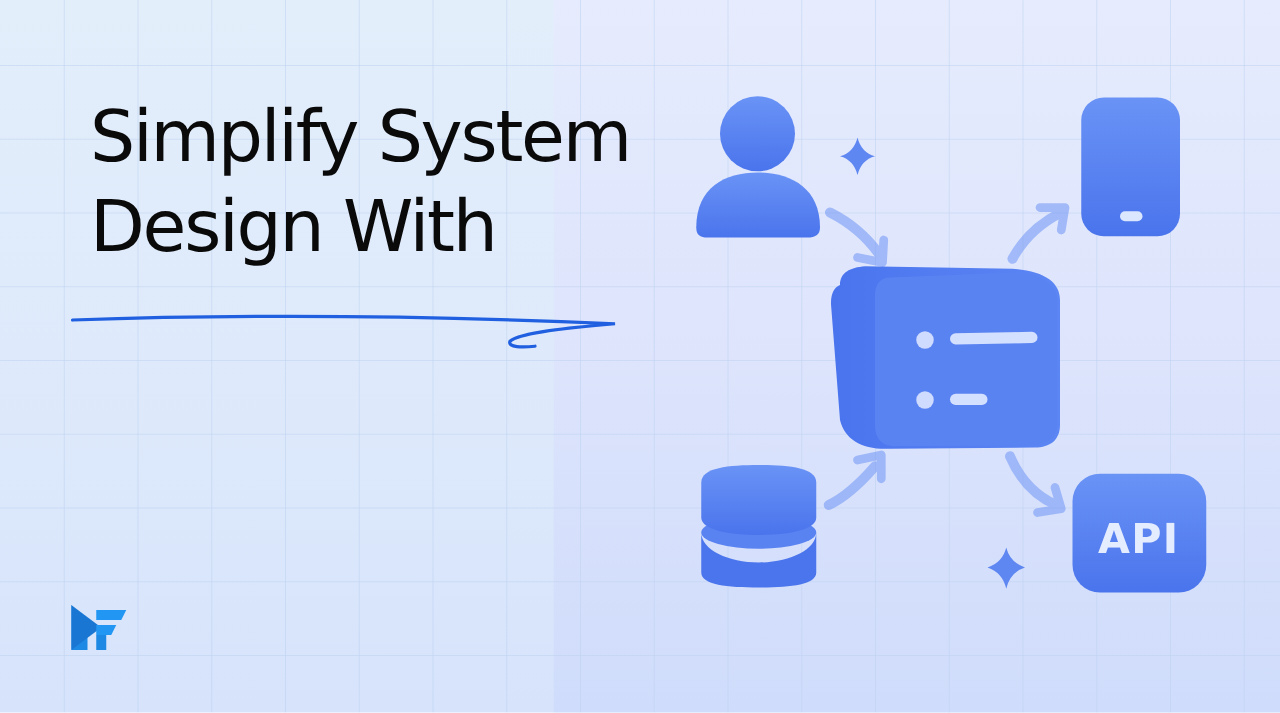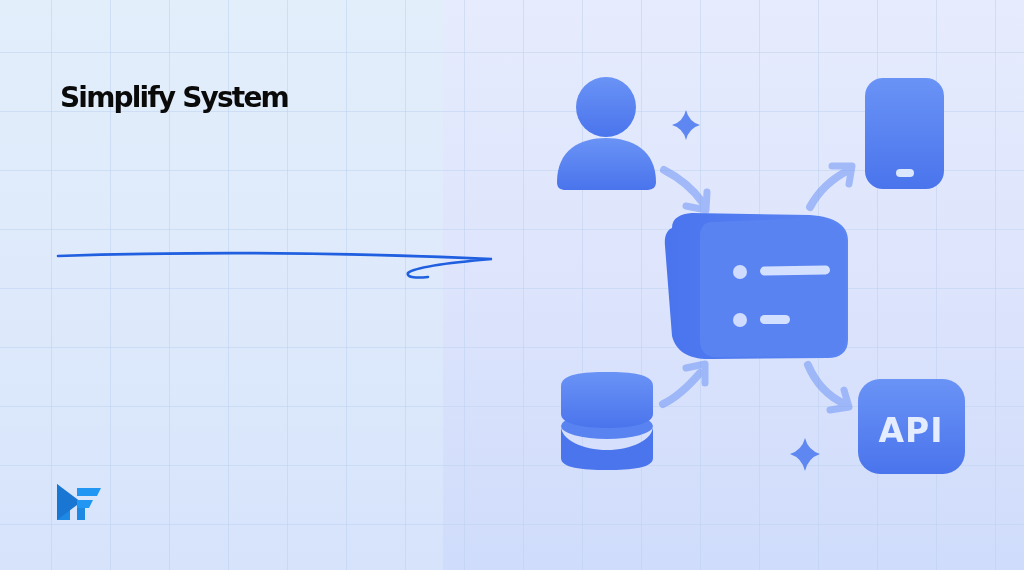--- a/index.html
+++ b/index.html
@@ -6,36 +6,37 @@
   body{width:1024px;height:570px;overflow:hidden;position:relative;
     font-family:"Liberation Sans",sans-serif;
     background:linear-gradient(180deg,#e3eefb 0%,#dde9fb 60%,#d6e3fb 100%);}
   .right-panel{position:absolute;left:443px;top:0;width:581px;height:570px;
     background:linear-gradient(180deg,#e6ecfd 0%,#dde4fc 50%,#cfdcfb 100%);}
   .grid{position:absolute;inset:0;
     background-image:
       linear-gradient(to right, rgba(190,210,240,0.55) 1px, transparent 1px),
       linear-gradient(to bottom, rgba(190,210,240,0.55) 1px, transparent 1px);
     background-size:59px 59px;background-position:51px 52px;}
-  .title{position:absolute;left:56px;top:58px;margin:4px;
-    font-family:"DejaVu Sans",sans-serif;font-weight:bold;font-size:28px;line-height:72px;
+  .title{position:absolute;left:56px;top:58px;margin:16px;
+    font-family:"DejaVu Sans",sans-serif;font-weight:normal;font-size:57px;line-height:72px;
     color:#0a0a0a;letter-spacing:-1.8px;}
   .title span{display:block;white-space:nowrap;}
   .underline{position:absolute;left:56px;top:248px;}
   .logo{position:absolute;left:57px;top:484px;}
   .illus{position:absolute;left:0;top:0;}
 </style>
 </head>
 <body>
 
 <div class="right-panel"></div>
 <div class="grid"></div>
 
 <h1 class="title">
   <span>Simplify System</span>
+  <span>Design With</span>
 </h1>
 
 <svg class="underline" width="450" height="36" viewBox="0 0 450 36">
   <path d="M2 8 C 150 3, 300 5, 436 11 C 400 14, 360 18, 352 25 C 350 30, 362 30, 372 29" fill="none" stroke="#1f5fe0" stroke-width="2.6" stroke-linecap="round"></path>
 </svg>
 
 <svg class="logo" width="46" height="36" viewBox="0 0 46 36">
   <polygon points="0,0 13,13 13,36 0,36" fill="#1e88e5"></polygon>
   <polygon points="0,0 24,18 0,36" fill="#1976d2"></polygon>
   <polygon points="20,4 44,4 40,12 20,12" fill="#2196f3"></polygon>

